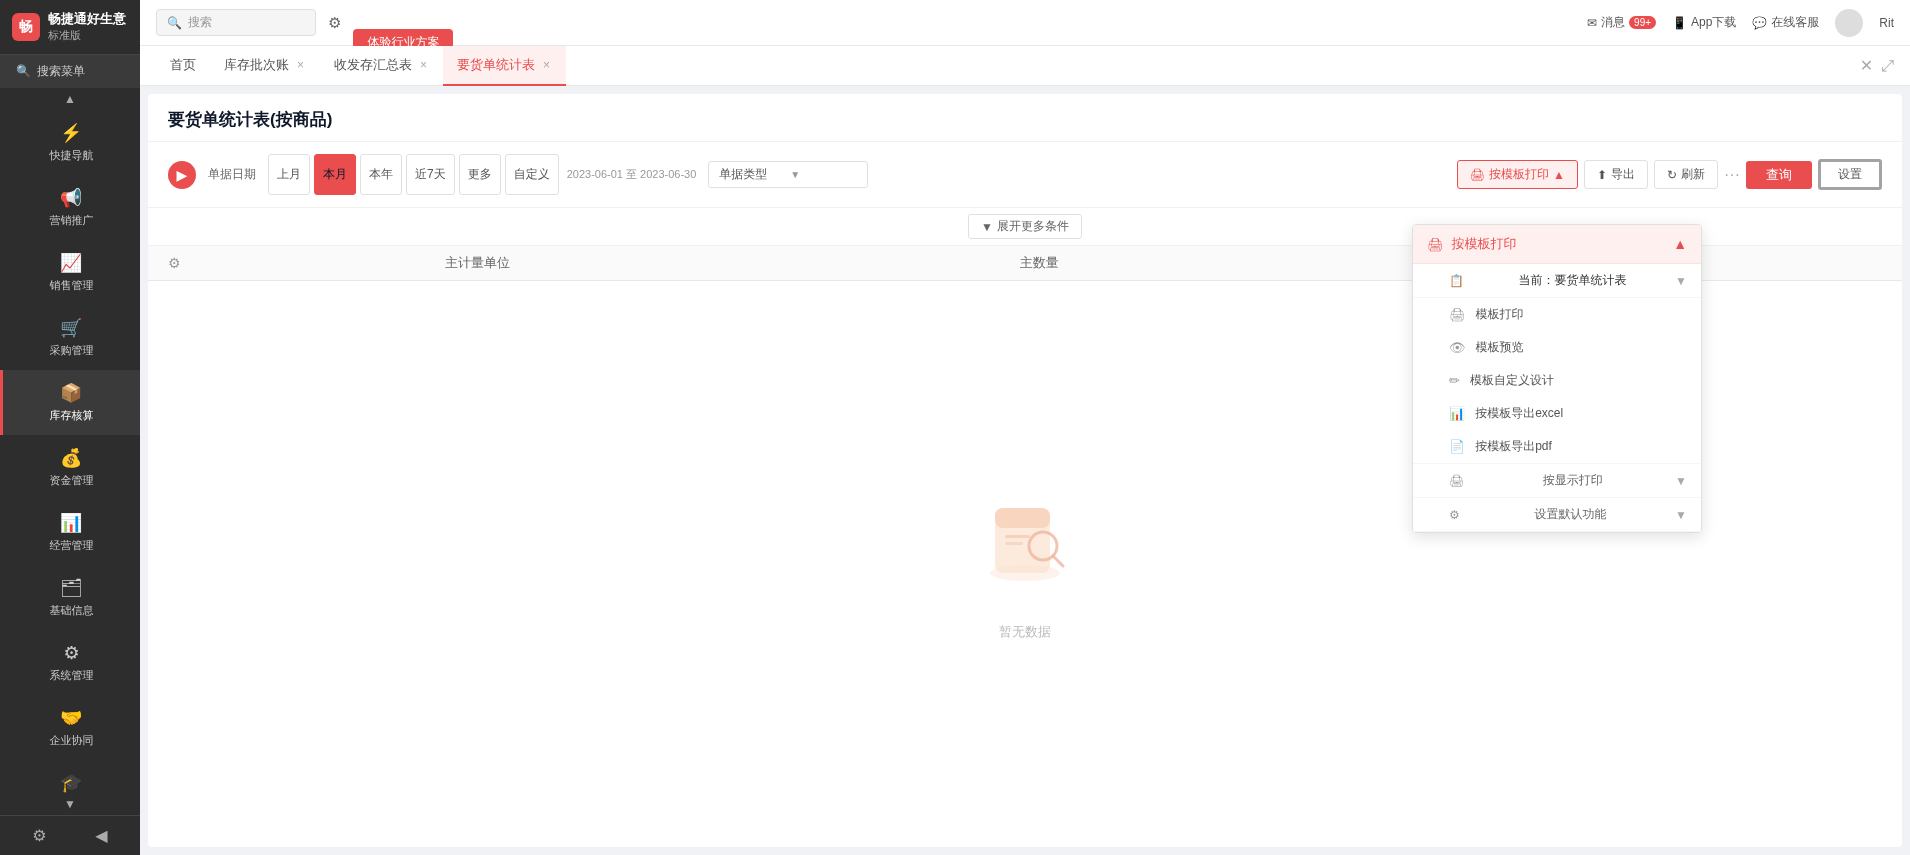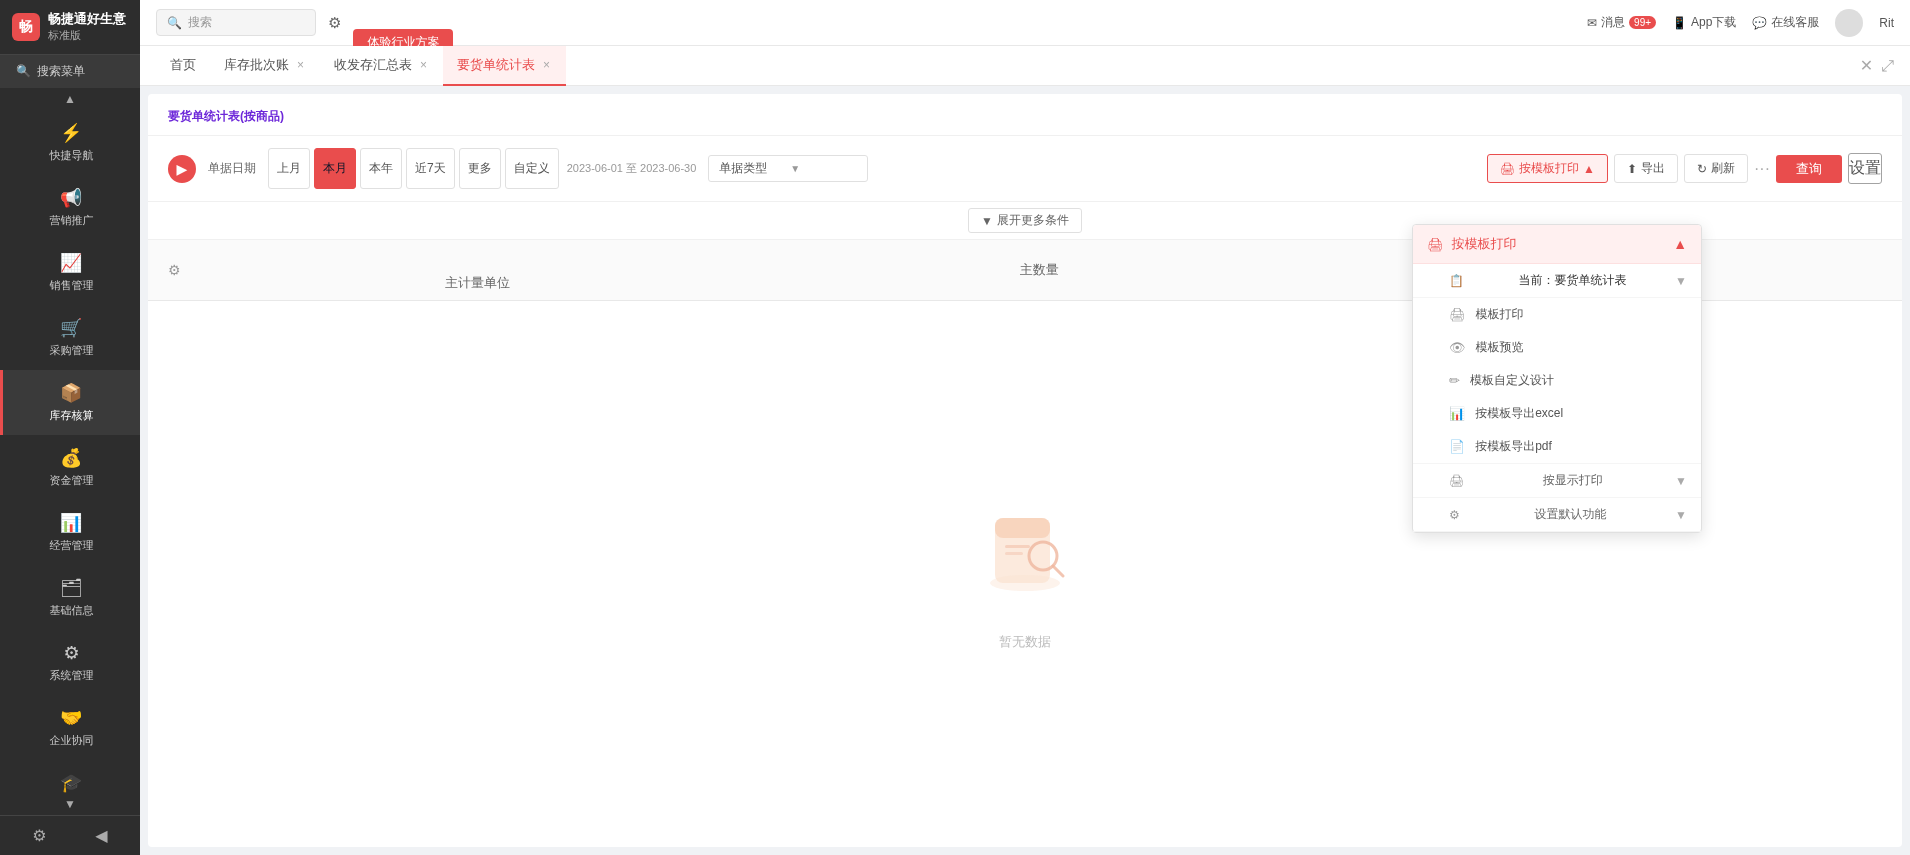--- a/index.html
+++ b/index.html
@@ -221,23 +221,23 @@
       margin: 8px;
       border-radius: 4px;
     }
 
     .page-header {
       padding: 14px 20px 10px;
       border-bottom: 1px solid #f0f0f0;
       flex-shrink: 0;
     }
     .page-title {
-      font-size: 12px;
+      font-size: 17px;
       font-weight: 600;
-      color: #6d28d9;
+      color: #0f172a;
     }
 
     
     .filter-bar {
       padding: 12px 20px;
       display: flex;
       align-items: center;
       gap: 12px;
       flex-shrink: 0;
       border-bottom: 1px solid #f0f0f0;
@@ -326,26 +326,26 @@
     .btn-query {
       padding: 5px 20px;
       background: #e94d4d;
       color: #ffffff;
       border: none;
       border-radius: 3px;
       cursor: pointer;
       font-size: 13px;
     }
     .btn-settings {
-      padding: 4px 0;
-      border: 1px solid #a3a3a3;
+      padding: 4px 17px;
+      border: 3px solid #a3a3a3;
       border-radius: 3px;
       background: white;
       cursor: pointer;
-      font-size: 16px;
+      font-size: 12px;
       color: #555;
     }
     .btn-more { color: #aaa; cursor: pointer; font-size: 16px; }
 
     
     .expand-more-bar {
       display: flex;
       justify-content: center;
       padding: 6px;
       border-bottom: 1px solid #f0f0f0;
@@ -374,21 +374,21 @@
       flex-shrink: 0;
     }
     .col-settings { color: #999; cursor: pointer; font-size: 14px; margin-right: 16px; }
     .col-header {
       flex: 1;
       font-size: 13px;
       color: #666;
       text-align: center;
     }
     .col-header.product { flex: 2; text-align: left; padding-left: 10px; }
-    .col-header.unit { flex: 1; margin-top: 26px; }
+    .col-header.unit { flex: 1; }
     .col-header.qty { flex: 1; }
     .col-header.amount { flex: 1; }
 
     
     .empty-state {
       flex: 1;
       display: flex;
       flex-direction: column;
       align-items: center;
       justify-content: center;

